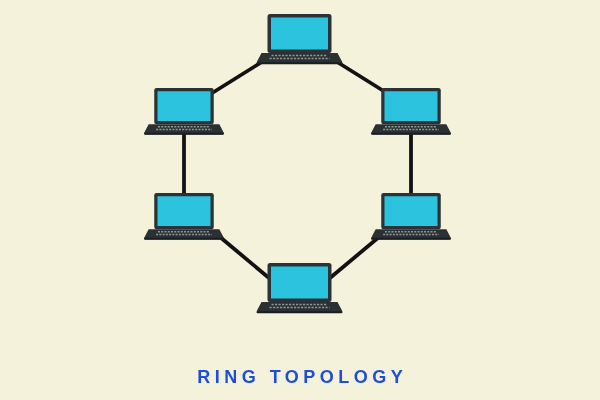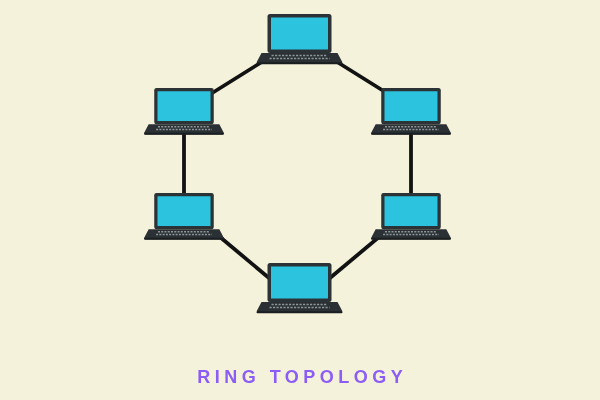--- a/index.html
+++ b/index.html
@@ -86,14 +86,14 @@
       </g>
       <g>
         <rect x="267.5" y="263" width="64" height="39" rx="2.5" fill="#2C3336"></rect>
         <rect x="271" y="266.5" width="57" height="32" fill="#2BC3DE"></rect>
         <path d="M 261.5 302 H 337.5 L 342 310.5 Q 343 313 339 313 H 260 Q 256 313 257 310.5 Z" fill="#2A3033"></path>
         <rect x="256.5" y="311.2" width="86" height="2.1" rx="1" fill="#1A1E20"></rect>
         <path d="M 271.5 304.6 H 327.5" stroke="#8E969A" stroke-width="1.5" stroke-dasharray="2.2 1.3"></path>
         <path d="M 269.5 307.6 H 329.5" stroke="#8E969A" stroke-width="1.5" stroke-dasharray="2.2 1.3"></path>
       </g>
     </svg>
-  <div class="caption" style="color: #8b5cf6;">RING TOPOLOGY</div>
+  <div class="caption" style="color: #1d4ed8;">RING TOPOLOGY</div>
 </div>
 
 </body></html>

